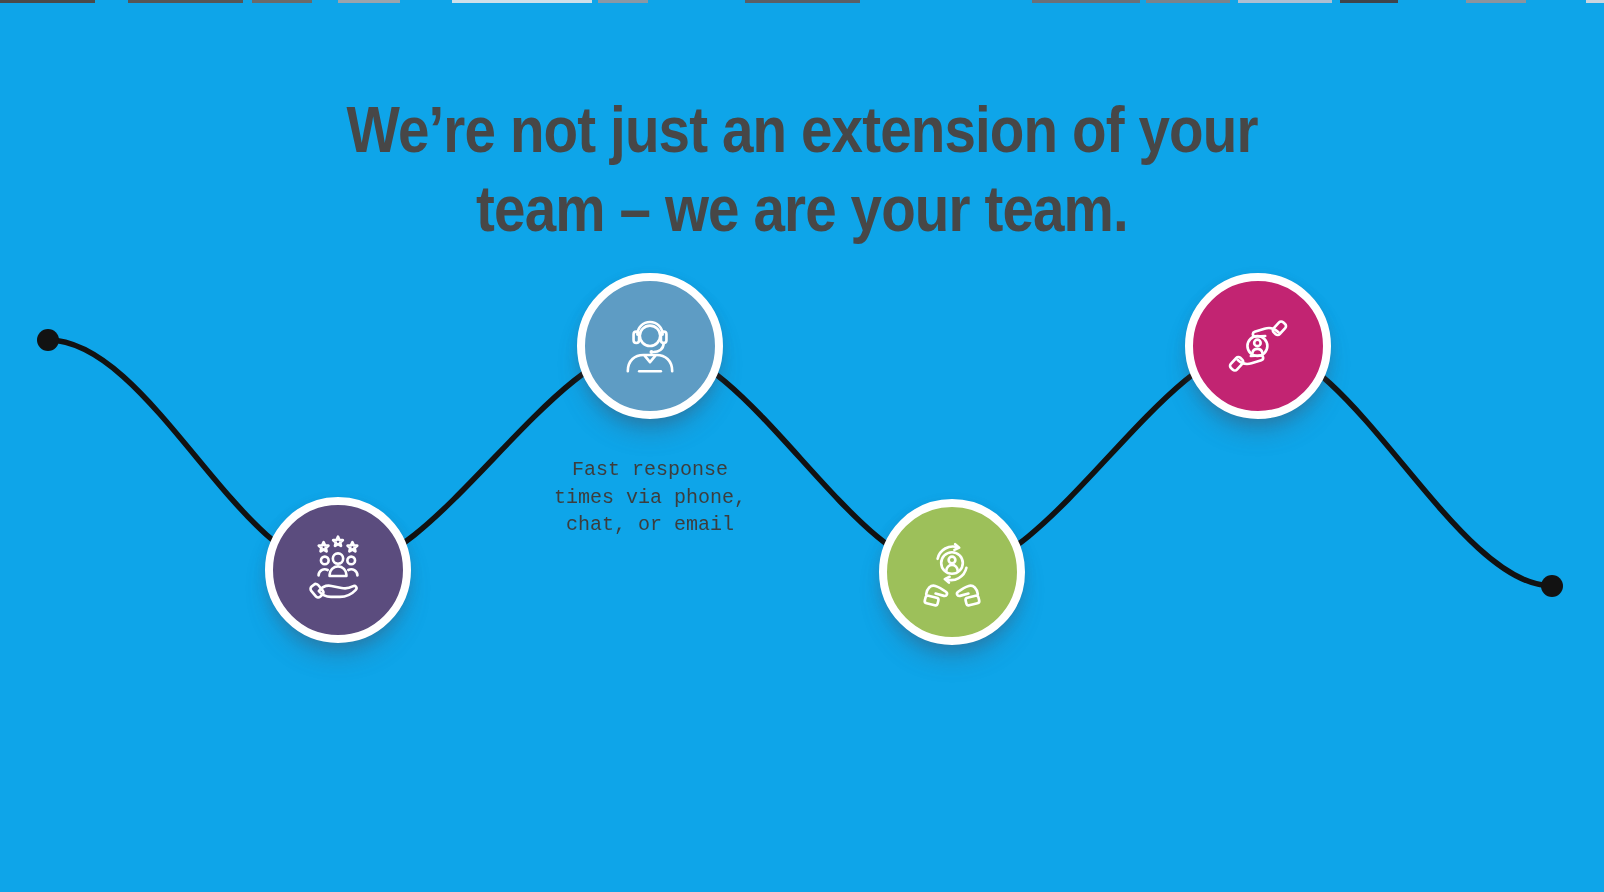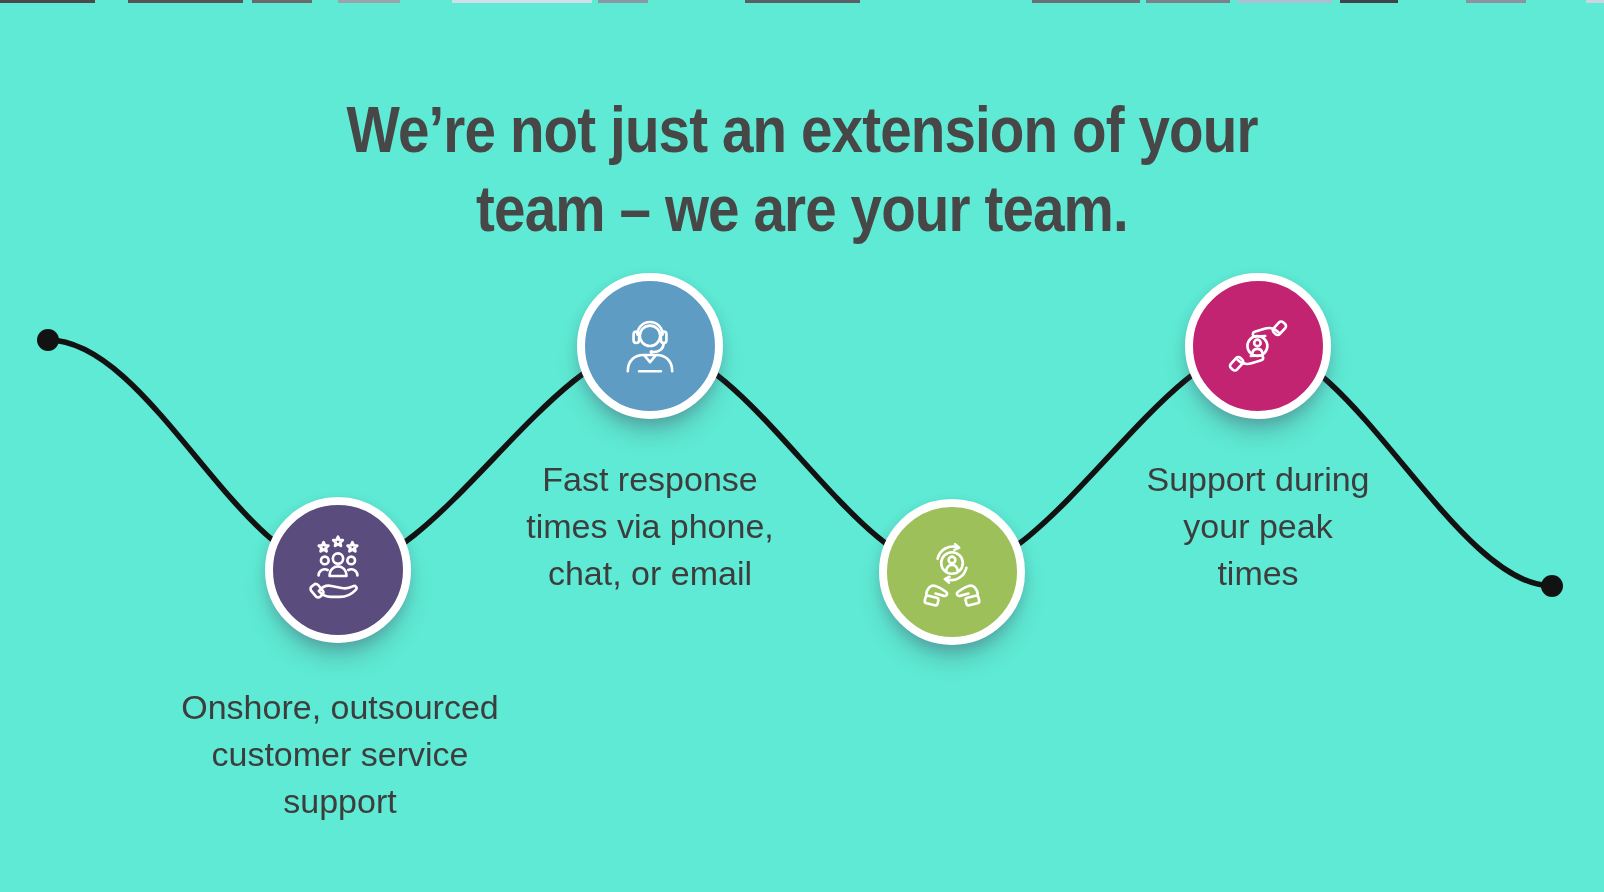--- a/index.html
+++ b/index.html
@@ -1,17 +1,17 @@
 <!DOCTYPE html>
 <html><head>
 <meta charset="utf-8">
 <style>
   html,body{margin:0;padding:0;background:#ffffff;}
   .canvas{
-    position:relative;width:1604px;height:892px;background:#5eead4;overflow:hidden;
+    position:relative;width:1604px;height:892px;background:#0ea5e9;overflow:hidden;
     font-family:"Liberation Sans", sans-serif;
   }
   
   .top-strip{position:absolute;top:0;left:0;width:100%;height:5px;z-index:5;}
   .top-strip div{position:absolute;top:0;height:3px;}
 
   .title{
     position:absolute;left:0;right:0;top:46px;text-align:center;
     font-size:65px;font-weight:700;color:#474747;line-height:1.22;
     letter-spacing:-1px;white-space:pre-line;transform:scaleX(.87);
@@ -27,22 +27,23 @@
     z-index:3;
   }
   .node svg{display:block;}
   .node-purple{left:265px;top:497px;background:#5b4c7e;}
   .node-blue{left:577px;top:273px;background:#5e9cc4;}
   .node-green{left:879px;top:499px;background:#9dc05a;}
   .node-pink{left:1185px;top:273px;background:#c22472;}
 
   .label{
     position:absolute;width:380px;text-align:center;color:#3d3d3d;
-    font-size:34px;line-height:1.38;white-space:pre-line;z-index:2;
+    font-size:20px;line-height:1.38;white-space:pre-line;z-index:2;
     transform:translateX(-50%);
+    font-family:Liberation Mono, monospace;
   }
   .label-onshore{left:340px;top:684px;}
   .label-fast{left:650px;top:456px;}
   .label-solutions{left:954px;top:684px;}
   .label-support{left:1258px;top:456px;}
 
   .icon-stroke{fill:none;stroke:#ffffff;stroke-width:2.2;stroke-linecap:round;stroke-linejoin:round;}
 </style>
 </head>
 <body>
@@ -141,23 +142,17 @@
           <rect x="49.5" y="14.5" width="7" height="11.5" rx="2.4" transform="rotate(43 53 20)"></rect>
         </g>
         <g transform="rotate(180 35 35)">
           <path d="M52,23.5 c-3,-3 -7.5,-4.2 -11.6,-2.9 l-8.2,2.6 c-2.3,.7 -1.8,4 .6,3.9 l8.2,-.4"></path>
           <rect x="49.5" y="14.5" width="7" height="11.5" rx="2.4" transform="rotate(43 53 20)"></rect>
         </g>
       </g>
     </svg>
   </div>
 
-  <div class="label label-onshore">Onshore, outsourced
-customer service
-support</div>
   <div class="label label-fast">Fast response
 times via phone,
 chat, or email</div>
-  <div class="label label-support">Support during
-your peak
-times</div>
 
 </div>
 
 </body></html>

